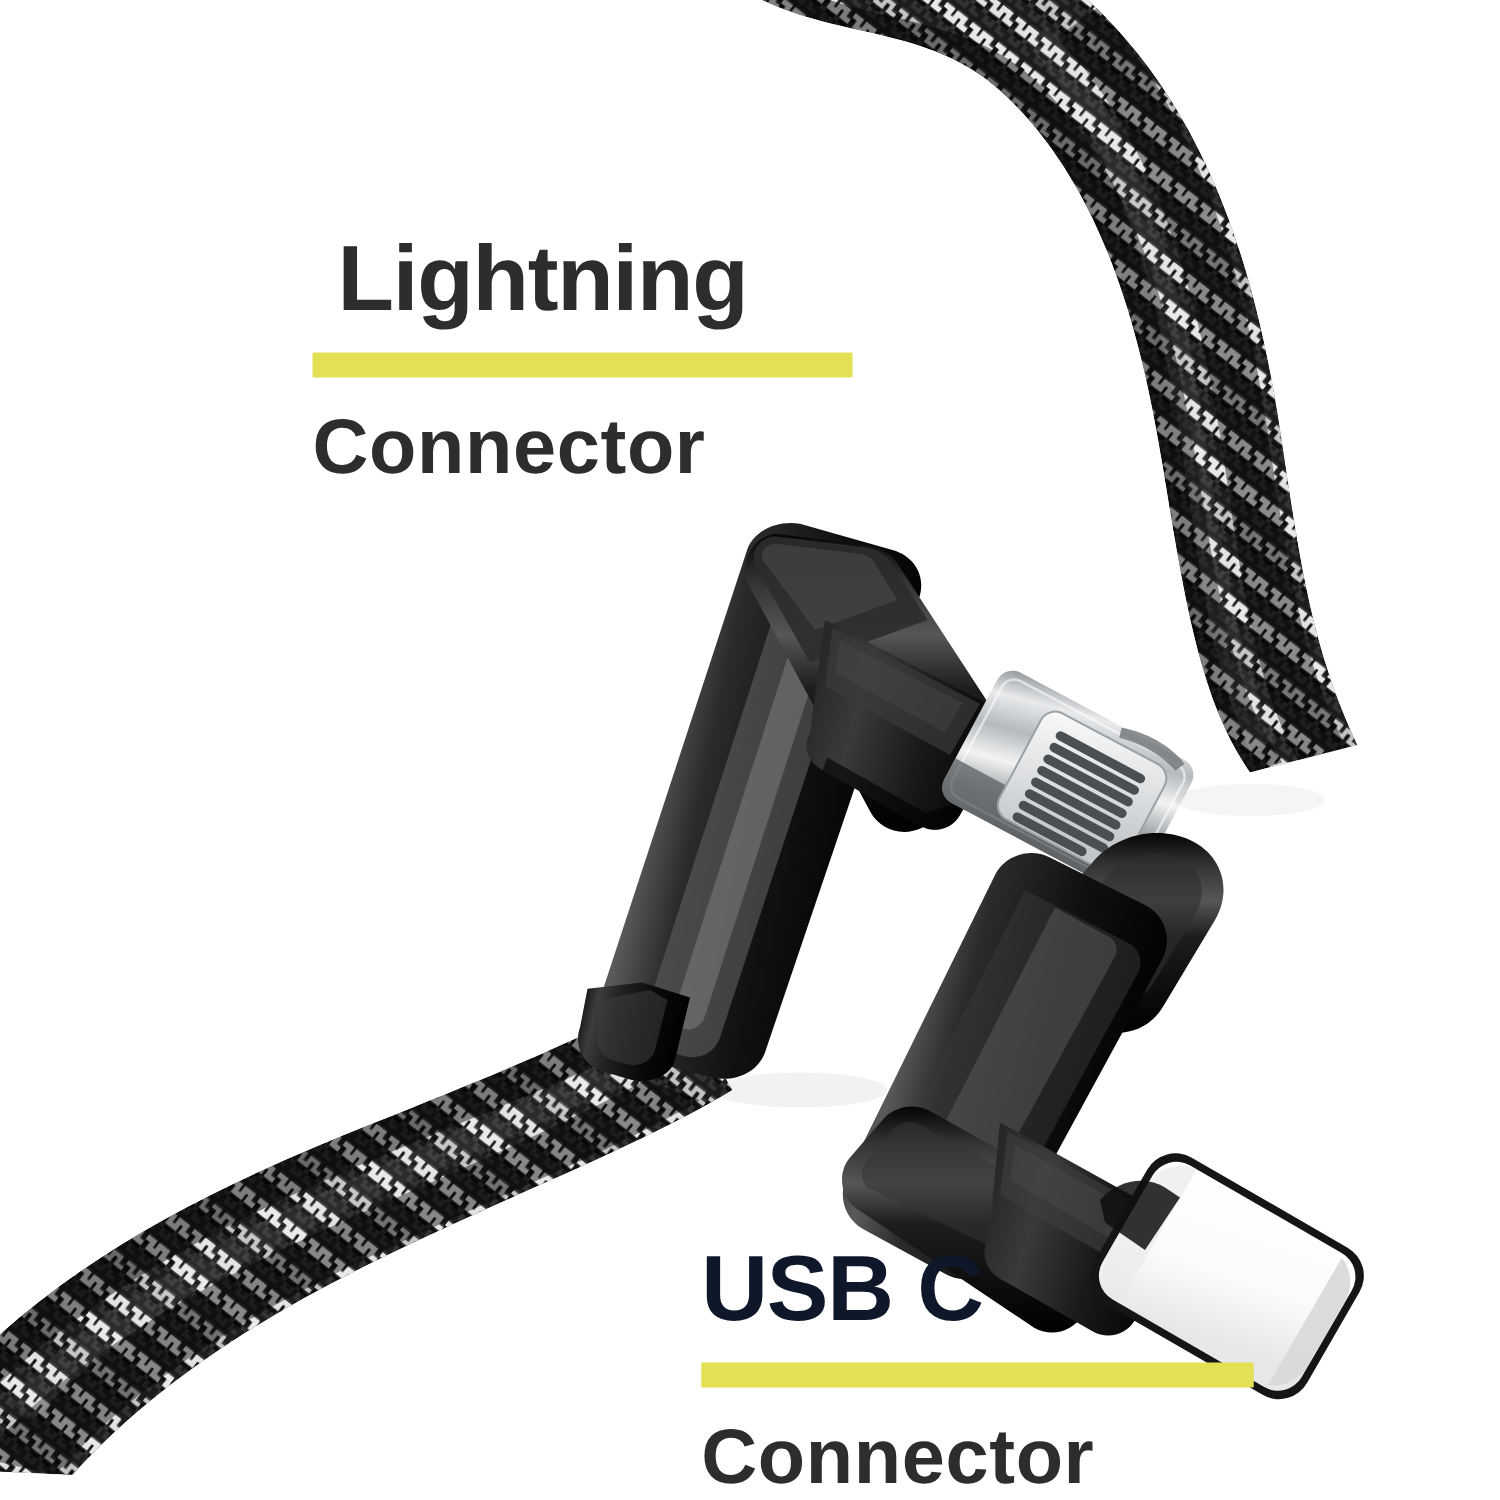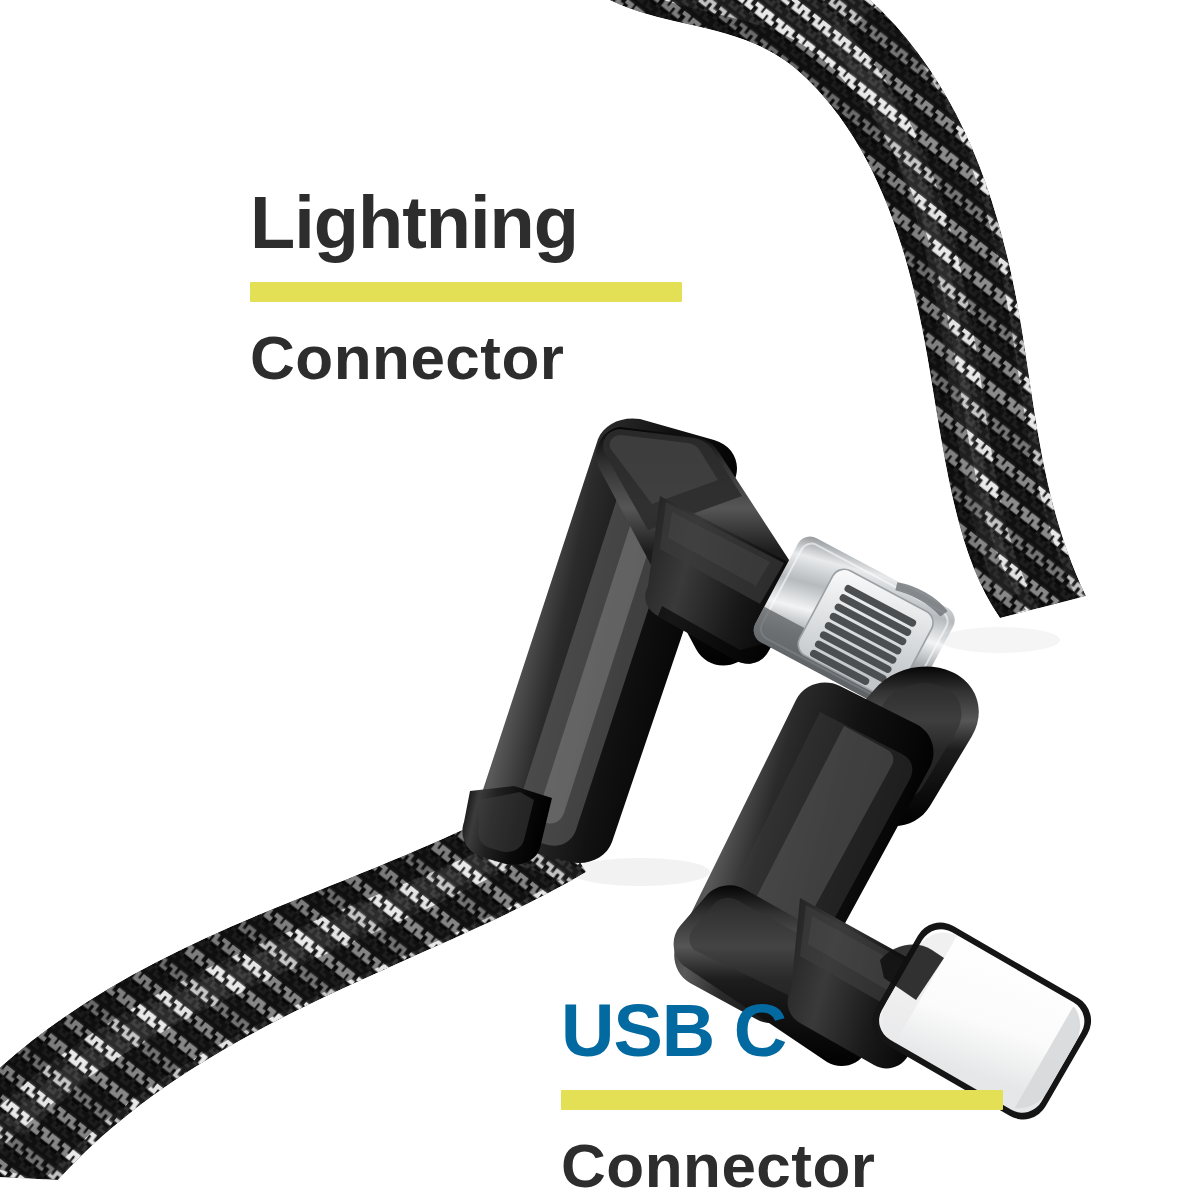--- a/index.html
+++ b/index.html
@@ -390,24 +390,24 @@
 
       <path d="M880 960 C 894 944, 916 940, 932 950 L 944 958
                L 916 1000 L 884 978 Z" fill="#0f0f0f" opacity="0.85"></path>
     </g>
 
     <ellipse cx="640" cy="872" rx="70" ry="14" fill="#000000" opacity="0.05"></ellipse>
     <ellipse cx="1000" cy="640" rx="60" ry="13" fill="#000000" opacity="0.04"></ellipse>
   </svg>
 
   <div class="label-block" id="lightning-label">
-    <div class="label-title" style="color: rgb(45, 45, 45);">Lightning</div>
+    <div class="label-title" style="color: rgb(45, 45, 45); margin-left: 20px;">Lightning</div>
     <div class="label-rule" style="background:#e3e055"></div>
     <div class="label-sub" style="color: rgb(45, 45, 45);">Connector</div>
   </div>
 
   <div class="label-block" id="usbc-label">
-    <div class="label-title" style="color: #0369a1;">USB C</div>
+    <div class="label-title" style="color: #0f172a;">USB C</div>
     <div class="label-rule" style="background:#e3e055"></div>
     <div class="label-sub" style="color: rgb(45, 45, 45);">Connector</div>
   </div>
 
 </div>
 
 </body></html>

